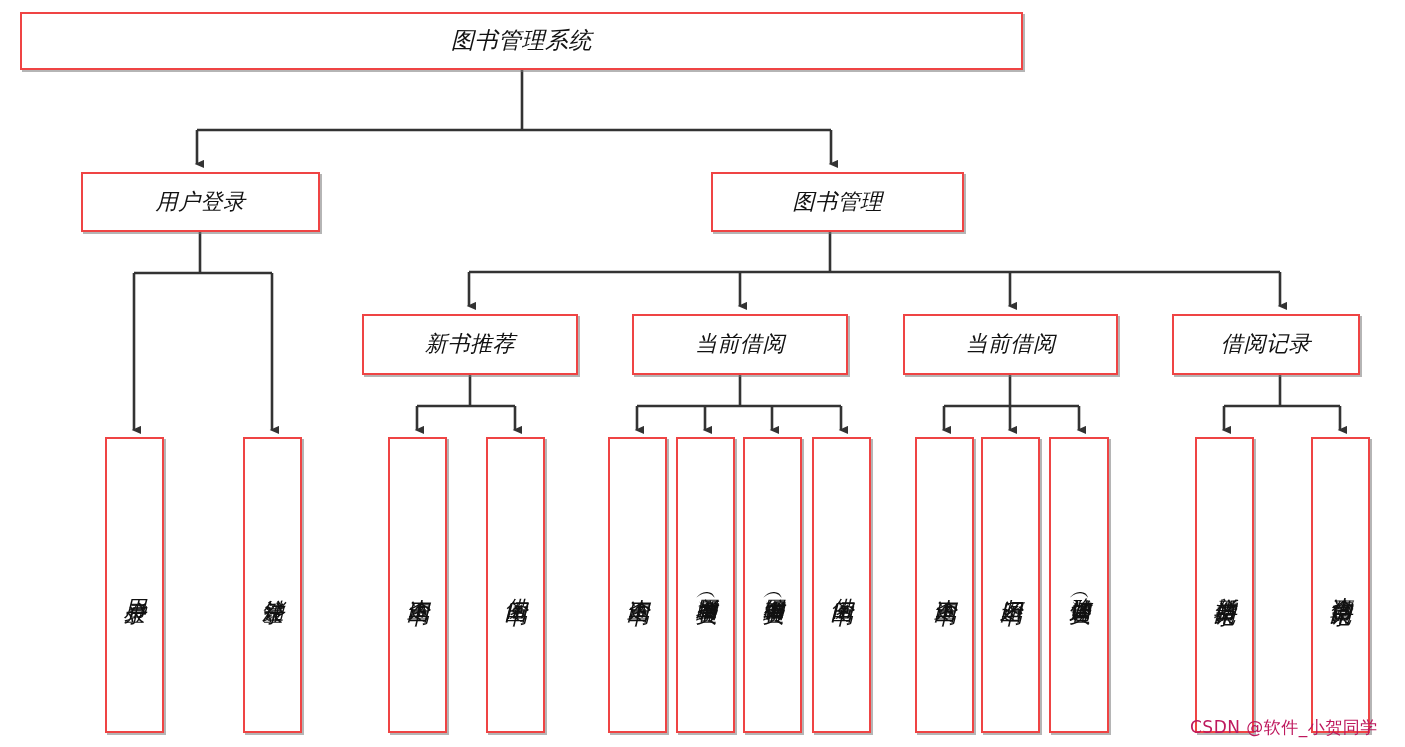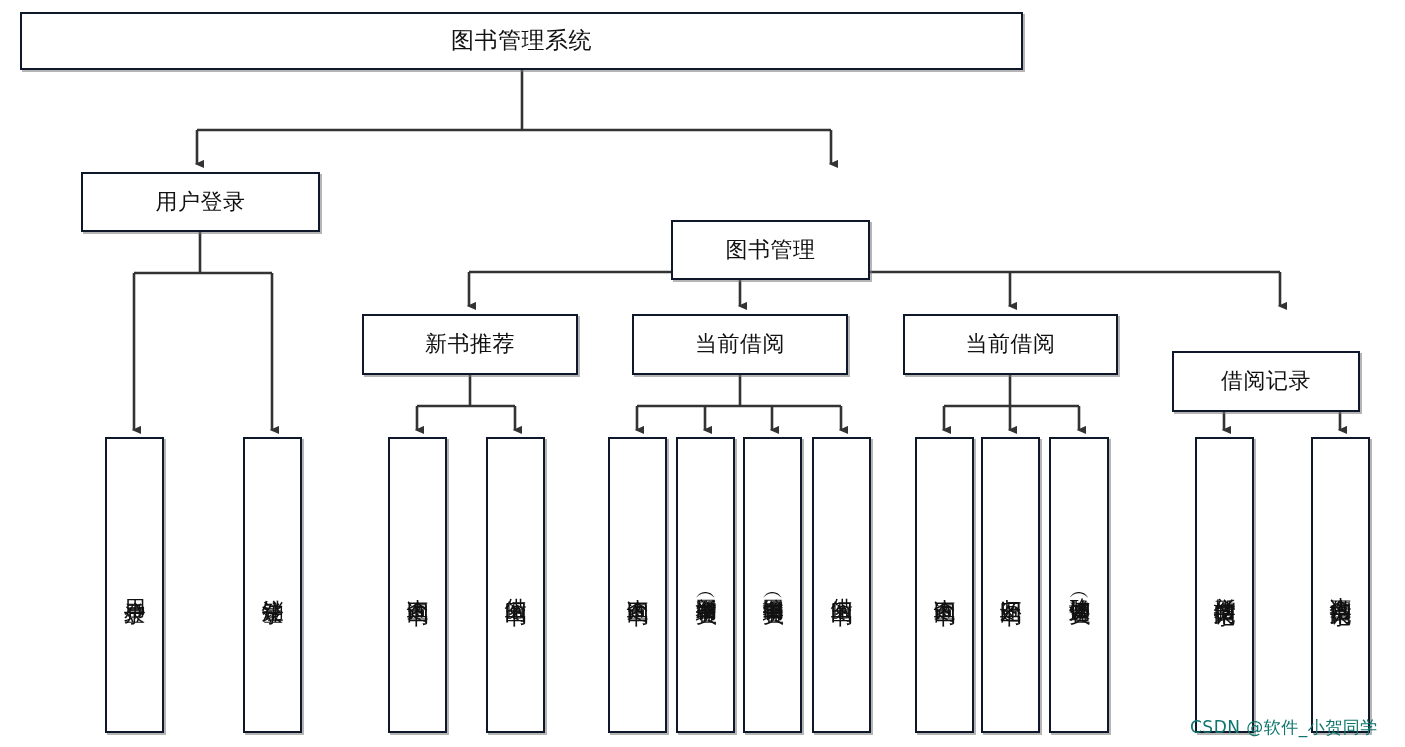--- a/index.html
+++ b/index.html
@@ -22,26 +22,27 @@
     left: 0;
     top: 0;
     width: 1405px;
     height: 747px;
     pointer-events: none;
   }
   .node {
     position: absolute;
     box-sizing: border-box;
     background: #ffffff;
-    border: 2px solid #0f172a;
+    border: 2px solid #ef4444;
     box-shadow: 2px 2px 0 0 rgba(120,120,120,0.55);
     display: flex;
     align-items: center;
     justify-content: center;
     color: #111111;
+    font-style: italic;
   }
   .node.horiz {
     font-size: 22px;
     letter-spacing: 0.5px;
     line-height: 1.2;
   }
   .node.title {
     font-size: 23px;
   }
   .node.vert {
@@ -54,21 +55,21 @@
     justify-content: center;
     padding: 4px 0;
     text-align: center;
   }
   .node.vert.tall {
     font-size: 21px;
     letter-spacing: 1px;
   }
   .watermark {
     position: absolute;
-    color: #0f766e;
+    color: #be185d;
     font-size: 17px;
     letter-spacing: 0.5px;
     white-space: nowrap;
     user-select: none;
     text-align: center;
   }
 </style>
 </head>
 <body>
 
@@ -124,34 +125,34 @@
     </g>
   </svg>
 
   <div class="node horiz title" style="left:20px; top:12px; width:1003px; height:58px;">
     <span>图书管理系统</span>
   </div>
 
   <div class="node horiz" style="left:81px; top:172px; width:239px; height:60px;">
     <span>用户登录</span>
   </div>
-  <div class="node horiz" style="left:671px; top:172px; width:199px; height:60px;margin-top:48px;">
+  <div class="node horiz" style="left:711px; top:172px; width:253px; height:60px;">
     <span>图书管理</span>
   </div>
 
   <div class="node horiz" style="left:362px; top:314px; width:216px; height:61px;text-align:right;">
     <span>新书推荐</span>
   </div>
   <div class="node horiz" style="left:632px; top:314px; width:216px; height:61px;">
     <span>当前借阅</span>
   </div>
   <div class="node horiz" style="left:903px; top:314px; width:215px; height:61px;">
     <span>当前借阅</span>
   </div>
-  <div class="node horiz" style="left:1172px; top:314px; width:188px; height:61px;margin-top:37px;">
+  <div class="node horiz" style="left:1172px; top:314px; width:188px; height:61px;">
     <span>借阅记录</span>
   </div>
 
   <div class="node vert" style="left:105px; top:437px; width:59px; height:296px;">
     <span>用户登录</span>
   </div>
   <div class="node vert" style="left:243px; top:437px; width:59px; height:296px;">
     <span>注销登录</span>
   </div>
 

